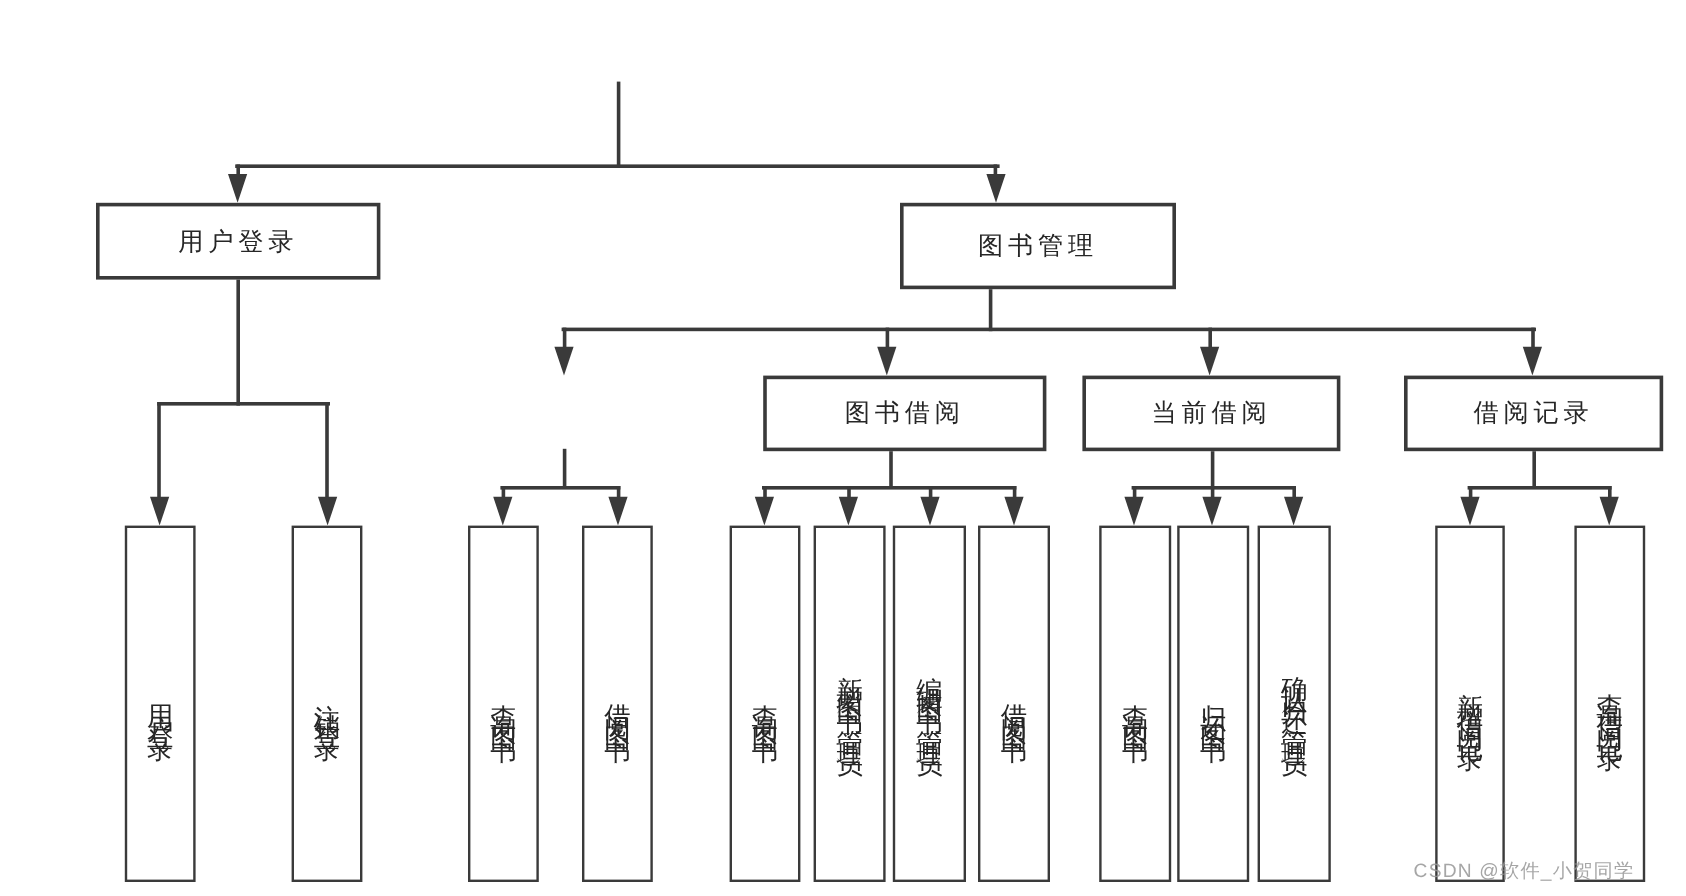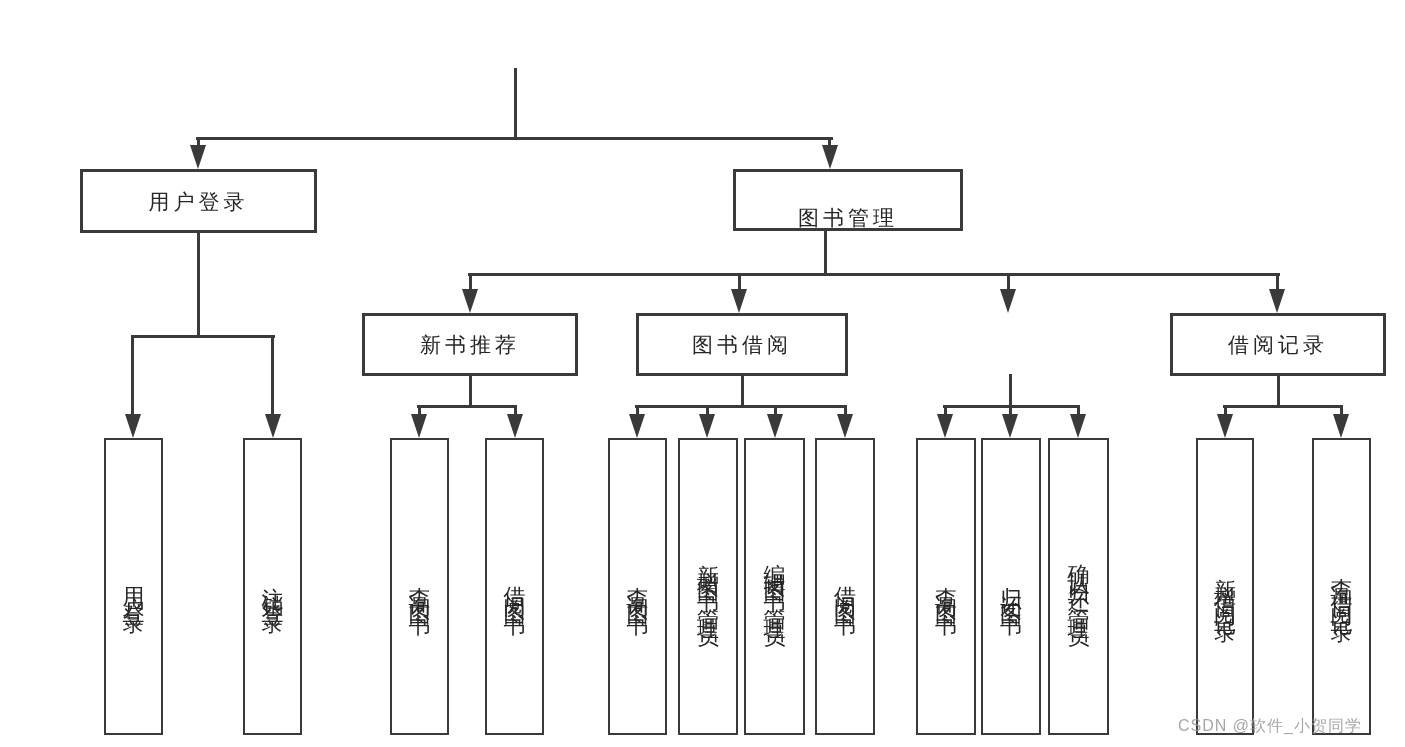--- a/index.html
+++ b/index.html
@@ -91,29 +91,29 @@
   <div class="hline" style="left:1223px;top:405px;width:120px;height:3px;"></div>
   <div class="vline" style="left:1224px;top:405px;width:3px;height:12px;"></div>
   <div class="arrowhead" style="left:1217px;top:414px;"></div>
   <div class="vline" style="left:1340px;top:405px;width:3px;height:12px;"></div>
   <div class="arrowhead" style="left:1333px;top:414px;"></div>
 
 
   <div class="box hbox" style="left:80px;top:169px;width:237px;height:64px;">
     <span class="lbl">用户登录</span>
   </div>
-  <div class="box hbox" style="left:733px;top:169px;width:230px;height:62px;align-items:flex-end;">
+  <div class="box hbox" style="left:750px;top:169px;width:230px;height:72px;">
     <span class="lbl">图书管理</span>
   </div>
 
-  <div class="box hbox" style="left:362px;top:313px;width:216px;height:63px;">
-    <span class="lbl">新书推荐</span>
+  <div class="box hbox" style="left:636px;top:313px;width:236px;height:63px;">
+    <span class="lbl">图书借阅</span>
   </div>
-  <div class="box hbox" style="left:636px;top:313px;width:212px;height:63px;">
-    <span class="lbl">图书借阅</span>
+  <div class="box hbox" style="left:902px;top:313px;width:215px;height:63px;">
+    <span class="lbl">当前借阅</span>
   </div>
   <div class="box hbox" style="left:1170px;top:313px;width:216px;height:63px;">
     <span class="lbl">借阅记录</span>
   </div>
 
   <div class="box vbox" style="left:104px;top:438px;width:59px;height:297px;">
     <span class="vlbl">用户登录</span>
   </div>
   <div class="box vbox" style="left:243px;top:438px;width:59px;height:297px;">
     <span class="vlbl">注销登录</span>

